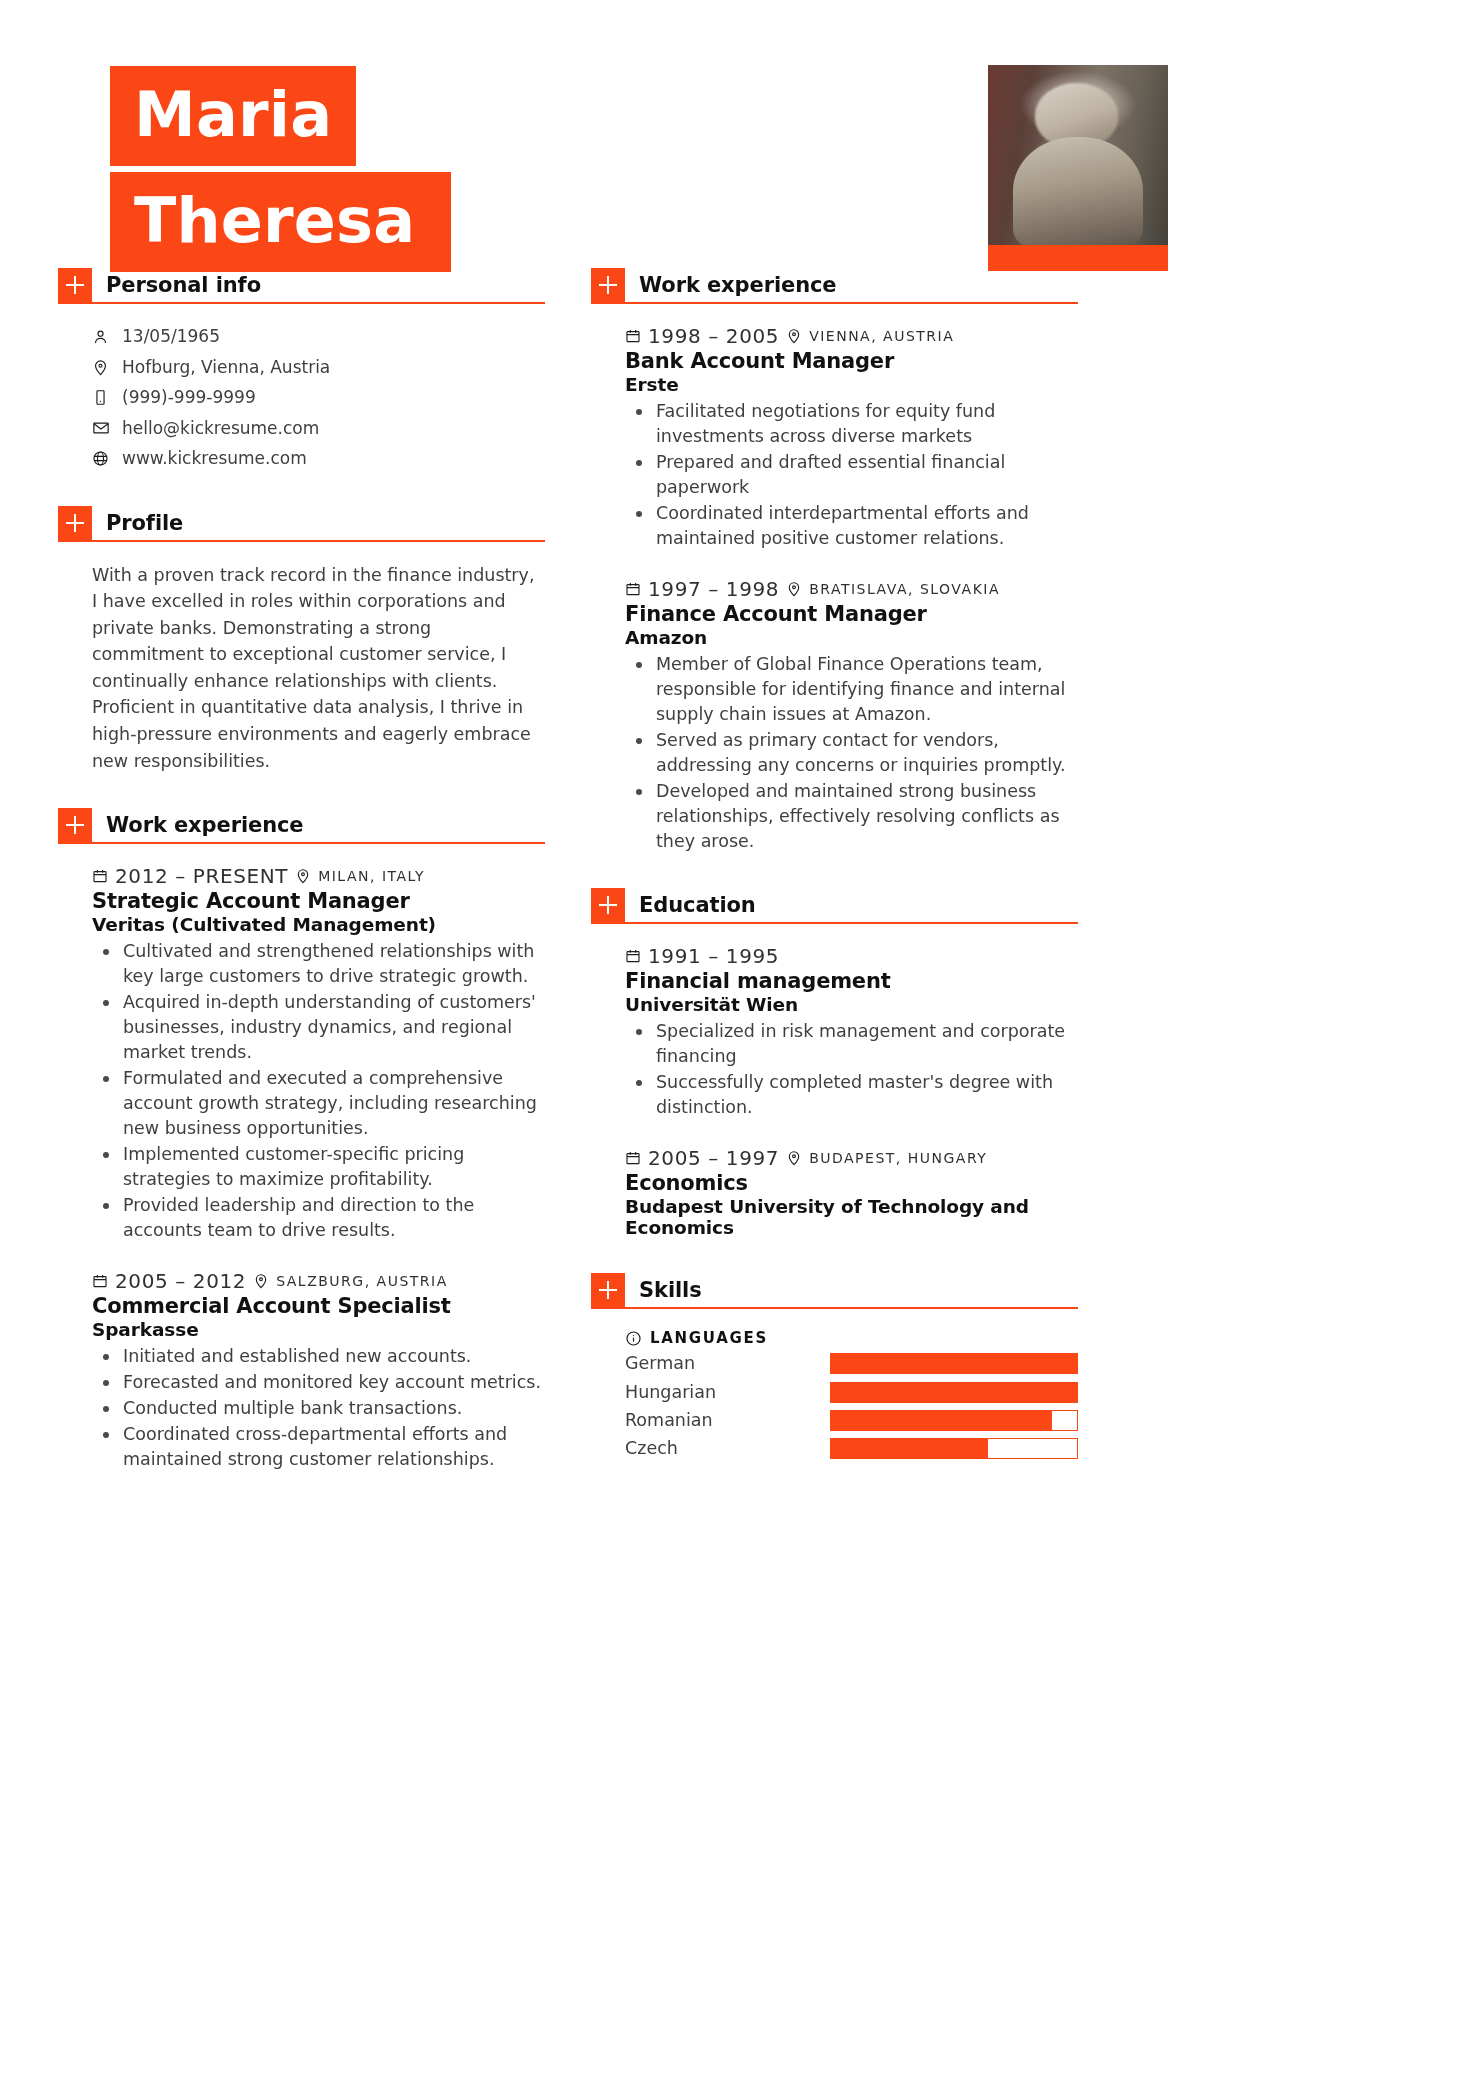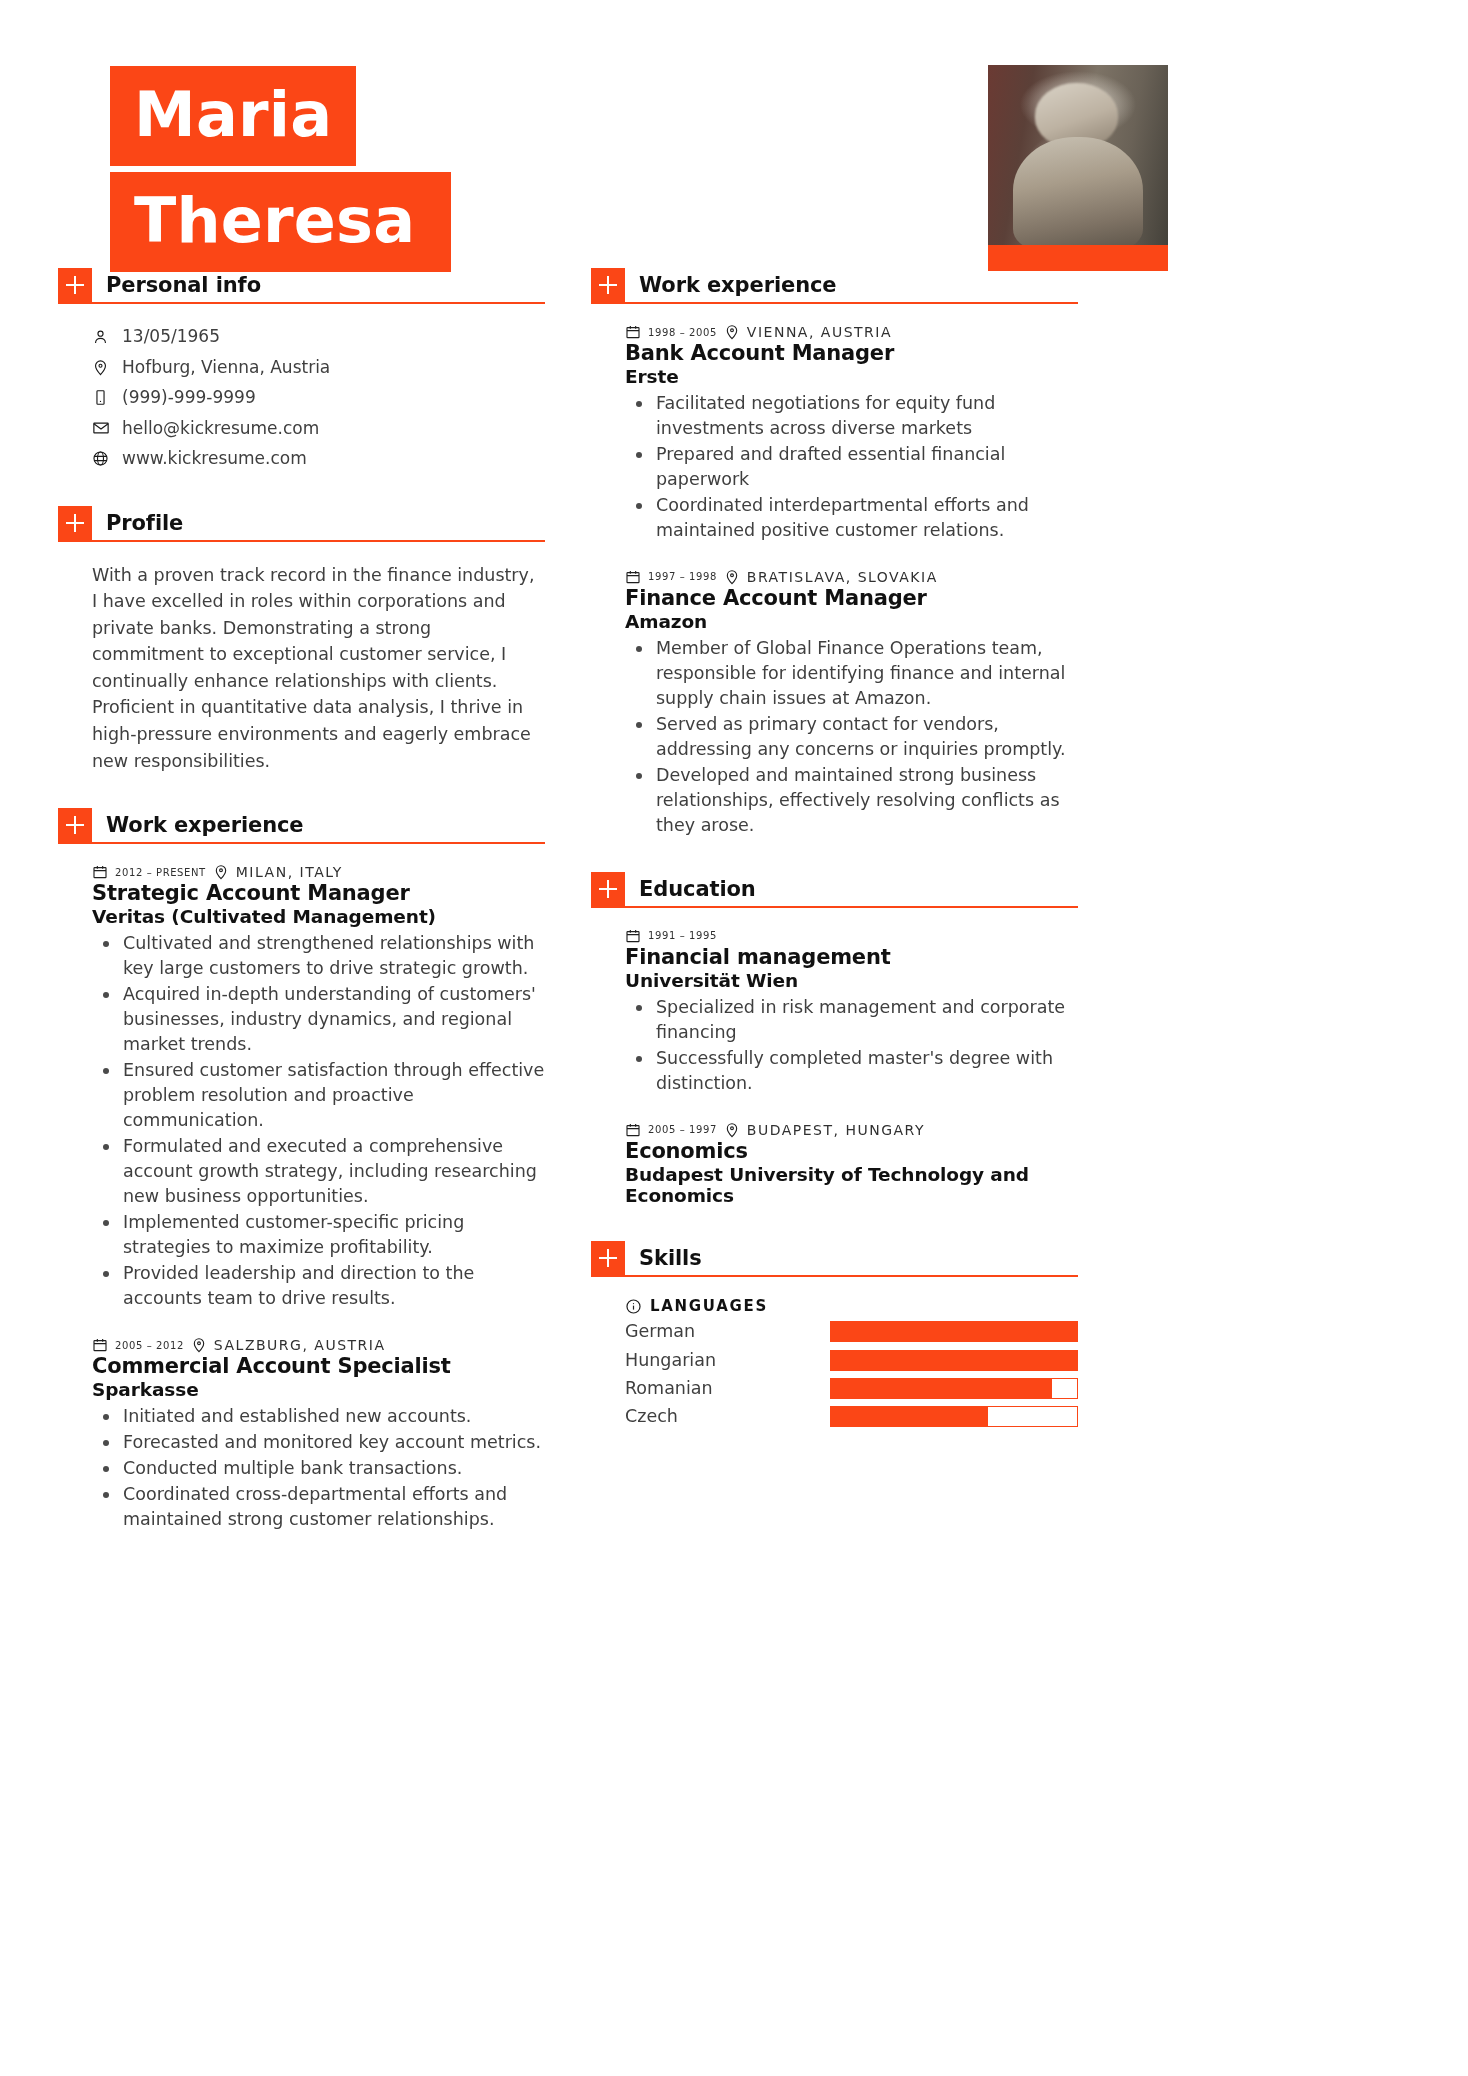--- a/index.html
+++ b/index.html
@@ -159,21 +159,21 @@
   .entry-meta {
     display: flex;
     align-items: center;
     gap: 7px;
     margin-bottom: 2px;
     flex-wrap: wrap;
   }
   .meta-ico { display: flex; align-items: center; color: #1f1f1f; }
   .meta-ico svg { display: block; }
   .meta-date {
-    font-size: 10px;
+    font-size: 20px;
     color: #303030;
     letter-spacing: 0.6px;
   }
   .meta-loc {
     font-size: 14px;
     color: #303030;
     letter-spacing: 1.5px;
     text-transform: uppercase;
   }
   .entry-title {
@@ -364,21 +364,20 @@
                     <circle cx="12" cy="9.5" r="2.1"></circle>
                   </svg>
               </span>
               <span class="meta-loc">MILAN, ITALY</span>
             </div>
             <div class="entry-title">Strategic Account Manager</div>
             <div class="entry-org">Veritas (Cultivated Management)</div>
             <ul class="entry-bullets">
               <li>Cultivated and strengthened relationships with key large customers to drive strategic growth.</li>
               <li>Acquired in-depth understanding of customers' businesses, industry dynamics, and regional market trends.</li>
-              <li>Ensured customer satisfaction through effective problem resolution and proactive communication.</li>
               <li>Formulated and executed a comprehensive account growth strategy, including researching new business opportunities.</li>
               <li>Implemented customer-specific pricing strategies to maximize profitability.</li>
               <li>Provided leadership and direction to the accounts team to drive results.</li>
             </ul>
           </div>
 
           <div class="entry">
             <div class="entry-meta">
               <span class="meta-ico">
                 <svg width="16" height="16" viewBox="0 0 24 24" fill="none" stroke="currentColor" stroke-width="1.7">

